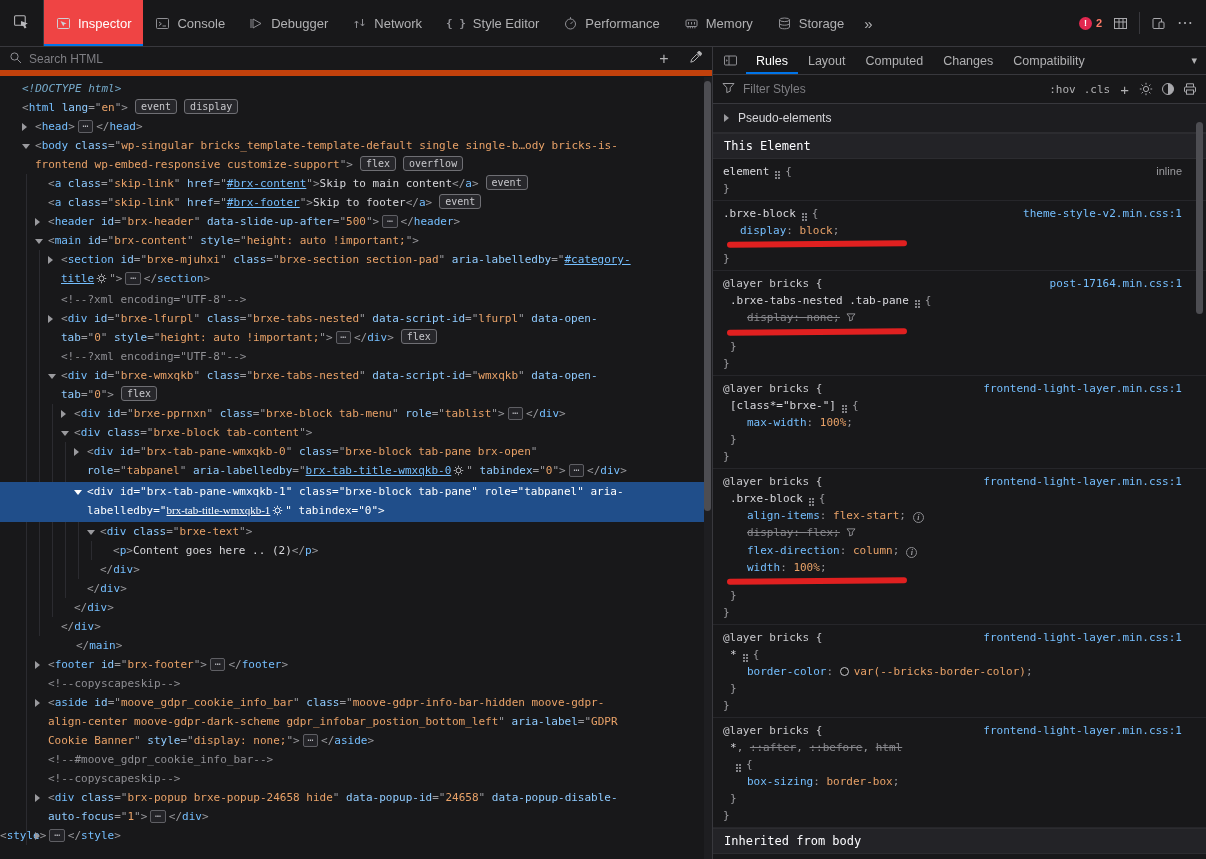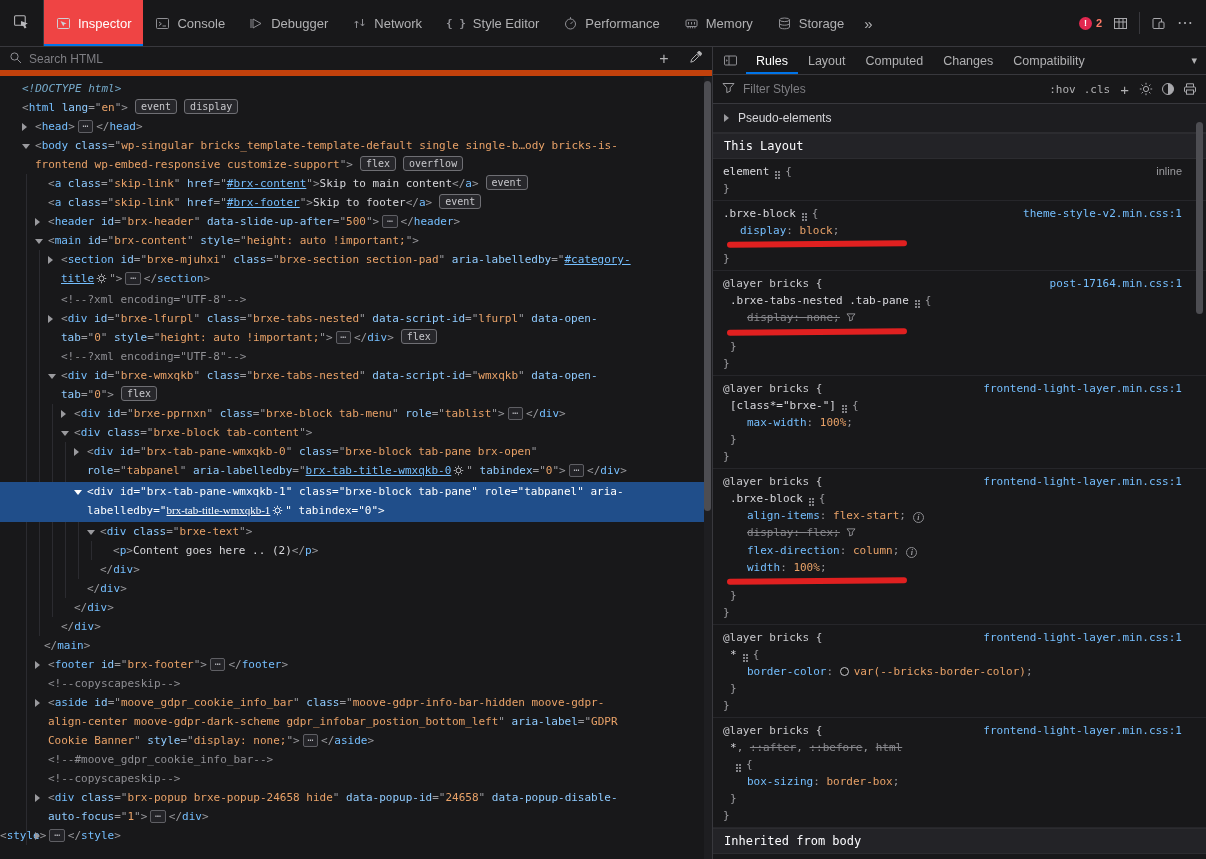--- a/index.html
+++ b/index.html
@@ -249,21 +249,21 @@
           <div class="trow sel" style="padding-left: 87px;"><span class="attr">labelledby</span><span class="pn">="</span><span class="vlink">brx-tab-title-wmxqkb-1</span><span class="gear"><svg width="11" height="11" viewBox="0 0 12 12" fill="none" stroke="currentColor">
                 <circle cx="6" cy="6" r="2.6"></circle>
                 <path d="M6 .8v1.8M6 9.4v1.8M.8 6h1.8M9.4 6h1.8M2.3 2.3l1.3 1.3M8.4 8.4l1.3 1.3M9.7 2.3L8.4 3.6M3.6 8.4L2.3 9.7"></path>
               </svg></span><span class="pn">"</span><span class="attr"> tabindex</span><span class="pn">="</span><span class="val">0</span><span class="pn">"&gt;</span></div>
           <div class="trow" style="padding-left: 100px;"><span class="guide" style="left:26px"></span><span class="guide" style="left:39px"></span><span class="guide" style="left:52px"></span><span class="guide" style="left:65px"></span><span class="guide" style="left:78px"></span><span class="arr d" style="left:87px"></span><span class="pn">&lt;</span><span class="tag">div</span><span class="attr"> class</span><span class="pn">="</span><span class="val">brxe-text</span><span class="pn">"&gt;</span></div>
           <div class="trow" style="padding-left: 113px;"><span class="guide" style="left:26px"></span><span class="guide" style="left:39px"></span><span class="guide" style="left:52px"></span><span class="guide" style="left:65px"></span><span class="guide" style="left:78px"></span><span class="guide" style="left:91px"></span><span class="pn">&lt;</span><span class="tag">p</span><span class="pn">&gt;</span><span class="txt">Content goes here .. (2)</span><span class="pn">&lt;/</span><span class="tag">p</span><span class="pn">&gt;</span></div>
           <div class="trow" style="padding-left: 100px;"><span class="guide" style="left:26px"></span><span class="guide" style="left:39px"></span><span class="guide" style="left:52px"></span><span class="guide" style="left:65px"></span><span class="guide" style="left:78px"></span><span class="pn">&lt;/</span><span class="tag">div</span><span class="pn">&gt;</span></div>
           <div class="trow" style="padding-left: 87px;"><span class="guide" style="left:26px"></span><span class="guide" style="left:39px"></span><span class="guide" style="left:52px"></span><span class="guide" style="left:65px"></span><span class="pn">&lt;/</span><span class="tag">div</span><span class="pn">&gt;</span></div>
           <div class="trow" style="padding-left: 74px;"><span class="guide" style="left:26px"></span><span class="guide" style="left:39px"></span><span class="guide" style="left:52px"></span><span class="pn">&lt;/</span><span class="tag">div</span><span class="pn">&gt;</span></div>
           <div class="trow" style="padding-left: 61px;"><span class="guide" style="left:26px"></span><span class="guide" style="left:39px"></span><span class="pn">&lt;/</span><span class="tag">div</span><span class="pn">&gt;</span></div>
-          <div class="trow" style="padding-left: 44px;"><span class="guide" style="left:26px"></span><span class="pn">&lt;/</span><span class="tag">main</span><span class="pn">&gt;</span></div>
+          <div class="trow" style="padding-left: 76px;"><span class="guide" style="left:26px"></span><span class="pn">&lt;/</span><span class="tag">main</span><span class="pn">&gt;</span></div>
           <div class="trow" style="padding-left: 48px;"><span class="guide" style="left:26px"></span><span class="arr r" style="left:35px"></span><span class="pn">&lt;</span><span class="tag">footer</span><span class="attr"> id</span><span class="pn">="</span><span class="val">brx-footer</span><span class="pn">"&gt;</span><span class="ellipsis">⋯</span><span class="pn">&lt;/</span><span class="tag">footer</span><span class="pn">&gt;</span></div>
           <div class="trow" style="padding-left: 48px;"><span class="guide" style="left:26px"></span><span class="cmt">&lt;!--copyscapeskip--&gt;</span></div>
           <div class="trow" style="padding-left: 48px;"><span class="guide" style="left:26px"></span><span class="arr r" style="left:35px"></span><span class="pn">&lt;</span><span class="tag">aside</span><span class="attr"> id</span><span class="pn">="</span><span class="val">moove_gdpr_cookie_info_bar</span><span class="pn">"</span><span class="attr"> class</span><span class="pn">="</span><span class="val">moove-gdpr-info-bar-hidden moove-gdpr-</span></div>
           <div class="trow" style="padding-left: 48px;"><span class="guide" style="left:26px"></span><span class="val">align-center moove-gdpr-dark-scheme gdpr_infobar_postion_bottom_left</span><span class="pn">"</span><span class="attr"> aria-label</span><span class="pn">="</span><span class="val">GDPR</span></div>
           <div class="trow" style="padding-left: 48px;"><span class="guide" style="left:26px"></span><span class="val">Cookie Banner</span><span class="pn">"</span><span class="attr"> style</span><span class="pn">="</span><span class="val">display: none;</span><span class="pn">"&gt;</span><span class="ellipsis">⋯</span><span class="pn">&lt;/</span><span class="tag">aside</span><span class="pn">&gt;</span></div>
           <div class="trow" style="padding-left: 48px;"><span class="guide" style="left:26px"></span><span class="cmt">&lt;!--#moove_gdpr_cookie_info_bar--&gt;</span></div>
           <div class="trow" style="padding-left: 48px;"><span class="guide" style="left:26px"></span><span class="cmt">&lt;!--copyscapeskip--&gt;</span></div>
           <div class="trow" style="padding-left: 48px;"><span class="guide" style="left:26px"></span><span class="arr r" style="left:35px"></span><span class="pn">&lt;</span><span class="tag">div</span><span class="attr"> class</span><span class="pn">="</span><span class="val">brx-popup brxe-popup-24658 hide</span><span class="pn">"</span><span class="attr"> data-popup-id</span><span class="pn">="</span><span class="val">24658</span><span class="pn">"</span><span class="attr"> data-popup-disable-</span></div>
           <div class="trow" style="padding-left: 48px;"><span class="guide" style="left:26px"></span><span class="attr">auto-focus</span><span class="pn">="</span><span class="val">1</span><span class="pn">"&gt;</span><span class="ellipsis">⋯</span><span class="pn">&lt;/</span><span class="tag">div</span><span class="pn">&gt;</span></div>
           <div class="trow" style=""><span class="guide" style="left:26px"></span><span class="arr r" style="left:35px"></span><span class="pn">&lt;</span><span class="tag">style</span><span class="pn">&gt;</span><span class="ellipsis">⋯</span><span class="pn">&lt;/</span><span class="tag">style</span><span class="pn">&gt;</span></div>
@@ -314,21 +314,21 @@
               <rect x="1.5" y="5" width="11" height="5" rx="1" fill="none" stroke="currentColor"></rect>
               <rect x="3.5" y="8" width="7" height="4.2" fill="#18181a" stroke="currentColor"></rect>
             </svg>
           </span>
       </div>
       <div class="accordion">
         <span class="acc-arrow"></span>
         <span>Pseudo-elements</span>
       </div>
       <div class="rules-root" id="rules-root">
-          <div class="sec-header">This Layout</div>
+          <div class="sec-header">This Element</div>
           <div class="rule">
             <div class="rline"><span class="note-inline">inline</span><span class="sel-el">element</span><span class="dots"></span><span class="punc">{</span></div>
             <div class="rline"><span class="punc">}</span></div>
           </div>
           <div class="rule">
             <div class="rline"><a class="csslink">theme-style-v2.min.css:1</a><span class="sel-el">.brxe-block</span><span class="dots"></span><span class="punc">{</span></div>
             <div class="rline decl ind2"><span class="dok"><span class="pname">display</span><span class="punc">: </span><span class="pval">block</span><span class="punc">;</span></span></div>
             <div class="red-mark"></div>
             <div class="rline"><span class="punc">}</span></div>
           </div>

